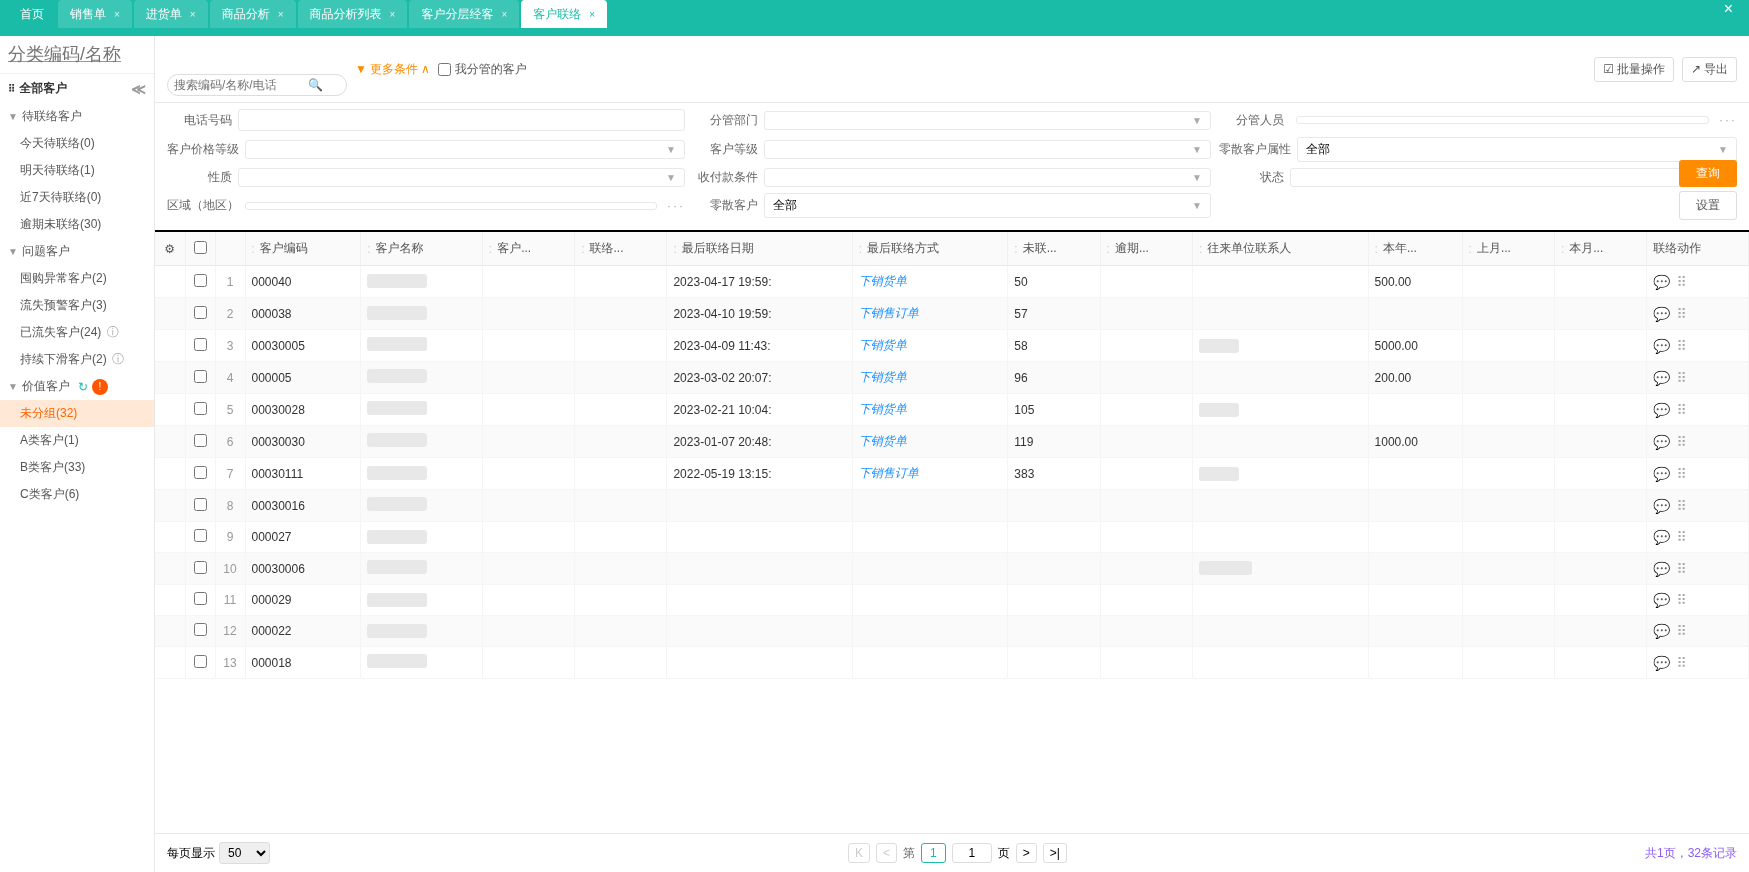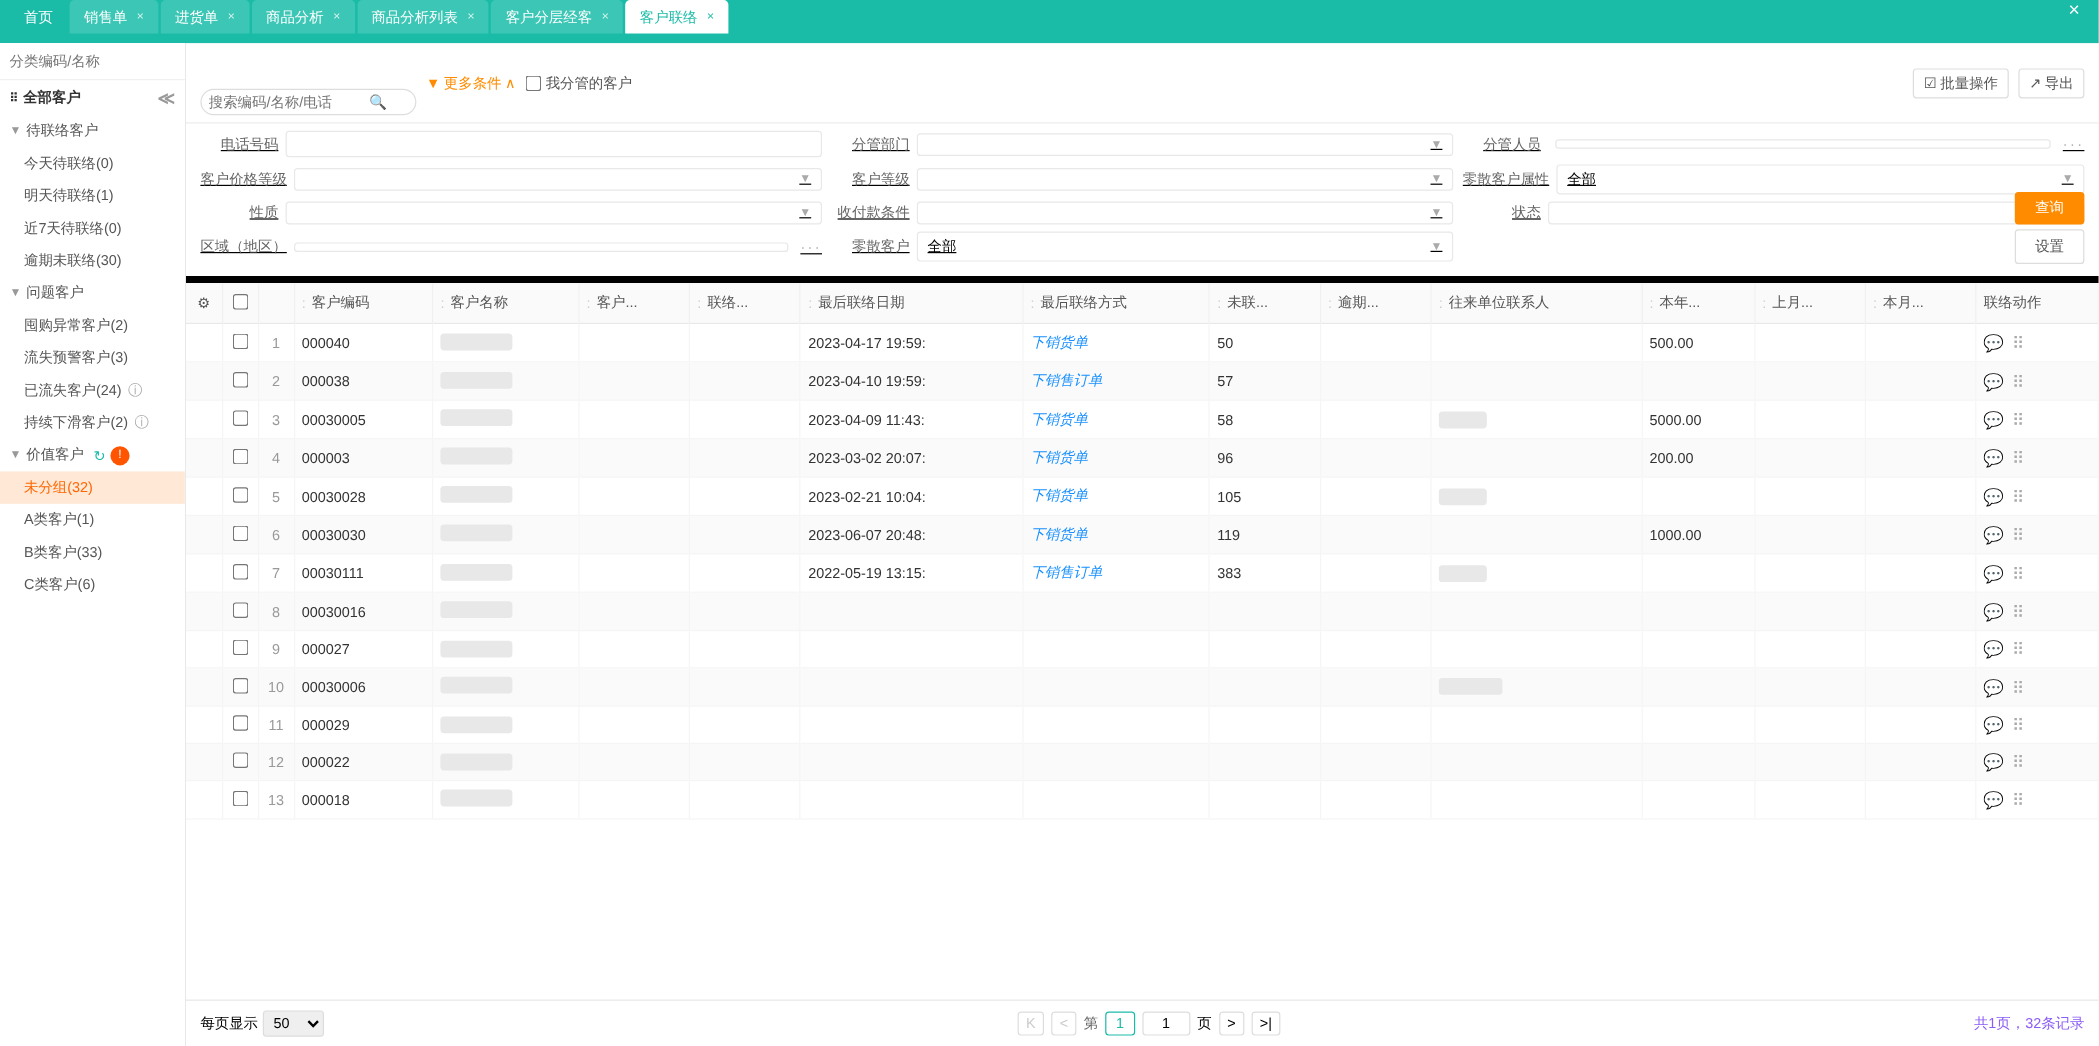--- a/index.html
+++ b/index.html
@@ -67,22 +67,23 @@
       display: flex;
       align-items: center;
       padding: 8px;
       border-bottom: 1px solid #f0f0f0;
       gap: 4px;
     }
     .sidebar-search input {
       flex: 1;
       border: none;
       outline: none;
-      font-size: 12px;
+      font-size: 18px;
       color: #999;
+      text-decoration: underline;
     }
     .sidebar-section-header {
       display: flex;
       align-items: center;
       justify-content: space-between;
       padding: 6px 8px;
       font-weight: bold;
       color: #333;
       cursor: pointer;
     }
@@ -194,23 +195,22 @@
       background: #fff;
       color: #555;
       border: 1px solid #ddd;
       border-radius: 3px;
       padding: 5px 16px;
       cursor: pointer;
       font-size: 12px;
     }
     .filter-grid {
       background: #fff;
-      border-bottom: 6px solid #000000;
+      border-bottom: 2px solid #000000;
       padding: 6px 12px;
-      text-decoration: underline;
     }
     .filter-grid-inner {
       display: grid;
       grid-template-columns: repeat(3, 1fr);
       gap: 8px;
       margin-bottom: 6px;
     }
     .fg-cell {
       display: flex;
       align-items: center;
@@ -764,21 +764,21 @@
       <div class="action-icons">
         <span class="action-icon" title="联络">💬</span>
         <span class="action-icon" title="更多">⠿</span>
       </div>
     </td>
   </tr>
             <tr style="background: rgb(250, 250, 250);">
     <td></td>
     <td class="checkbox-cell"><input type="checkbox" style=""></td>
     <td class="row-num">4</td>
-    <td>000003</td>
+    <td>000005</td>
     <td><span class="td-blur"></span></td>
     <td></td>
     <td></td>
     <td>2023-03-02 20:07:</td>
     <td><a class="td-link">下销货单</a></td>
     <td>96</td>
     <td></td>
     <td></td>
     <td>200.00</td>
     <td></td>
@@ -814,21 +814,21 @@
     </td>
   </tr>
             <tr style="background: rgb(250, 250, 250);">
     <td></td>
     <td class="checkbox-cell"><input type="checkbox" style=""></td>
     <td class="row-num">6</td>
     <td>00030030</td>
     <td><span class="td-blur"></span></td>
     <td></td>
     <td></td>
-    <td>2023-06-07 20:48:</td>
+    <td>2023-01-07 20:48:</td>
     <td><a class="td-link">下销货单</a></td>
     <td>119</td>
     <td></td>
     <td></td>
     <td>1000.00</td>
     <td></td>
     <td></td>
     <td>
       <div class="action-icons">
         <span class="action-icon" title="联络">💬</span>

